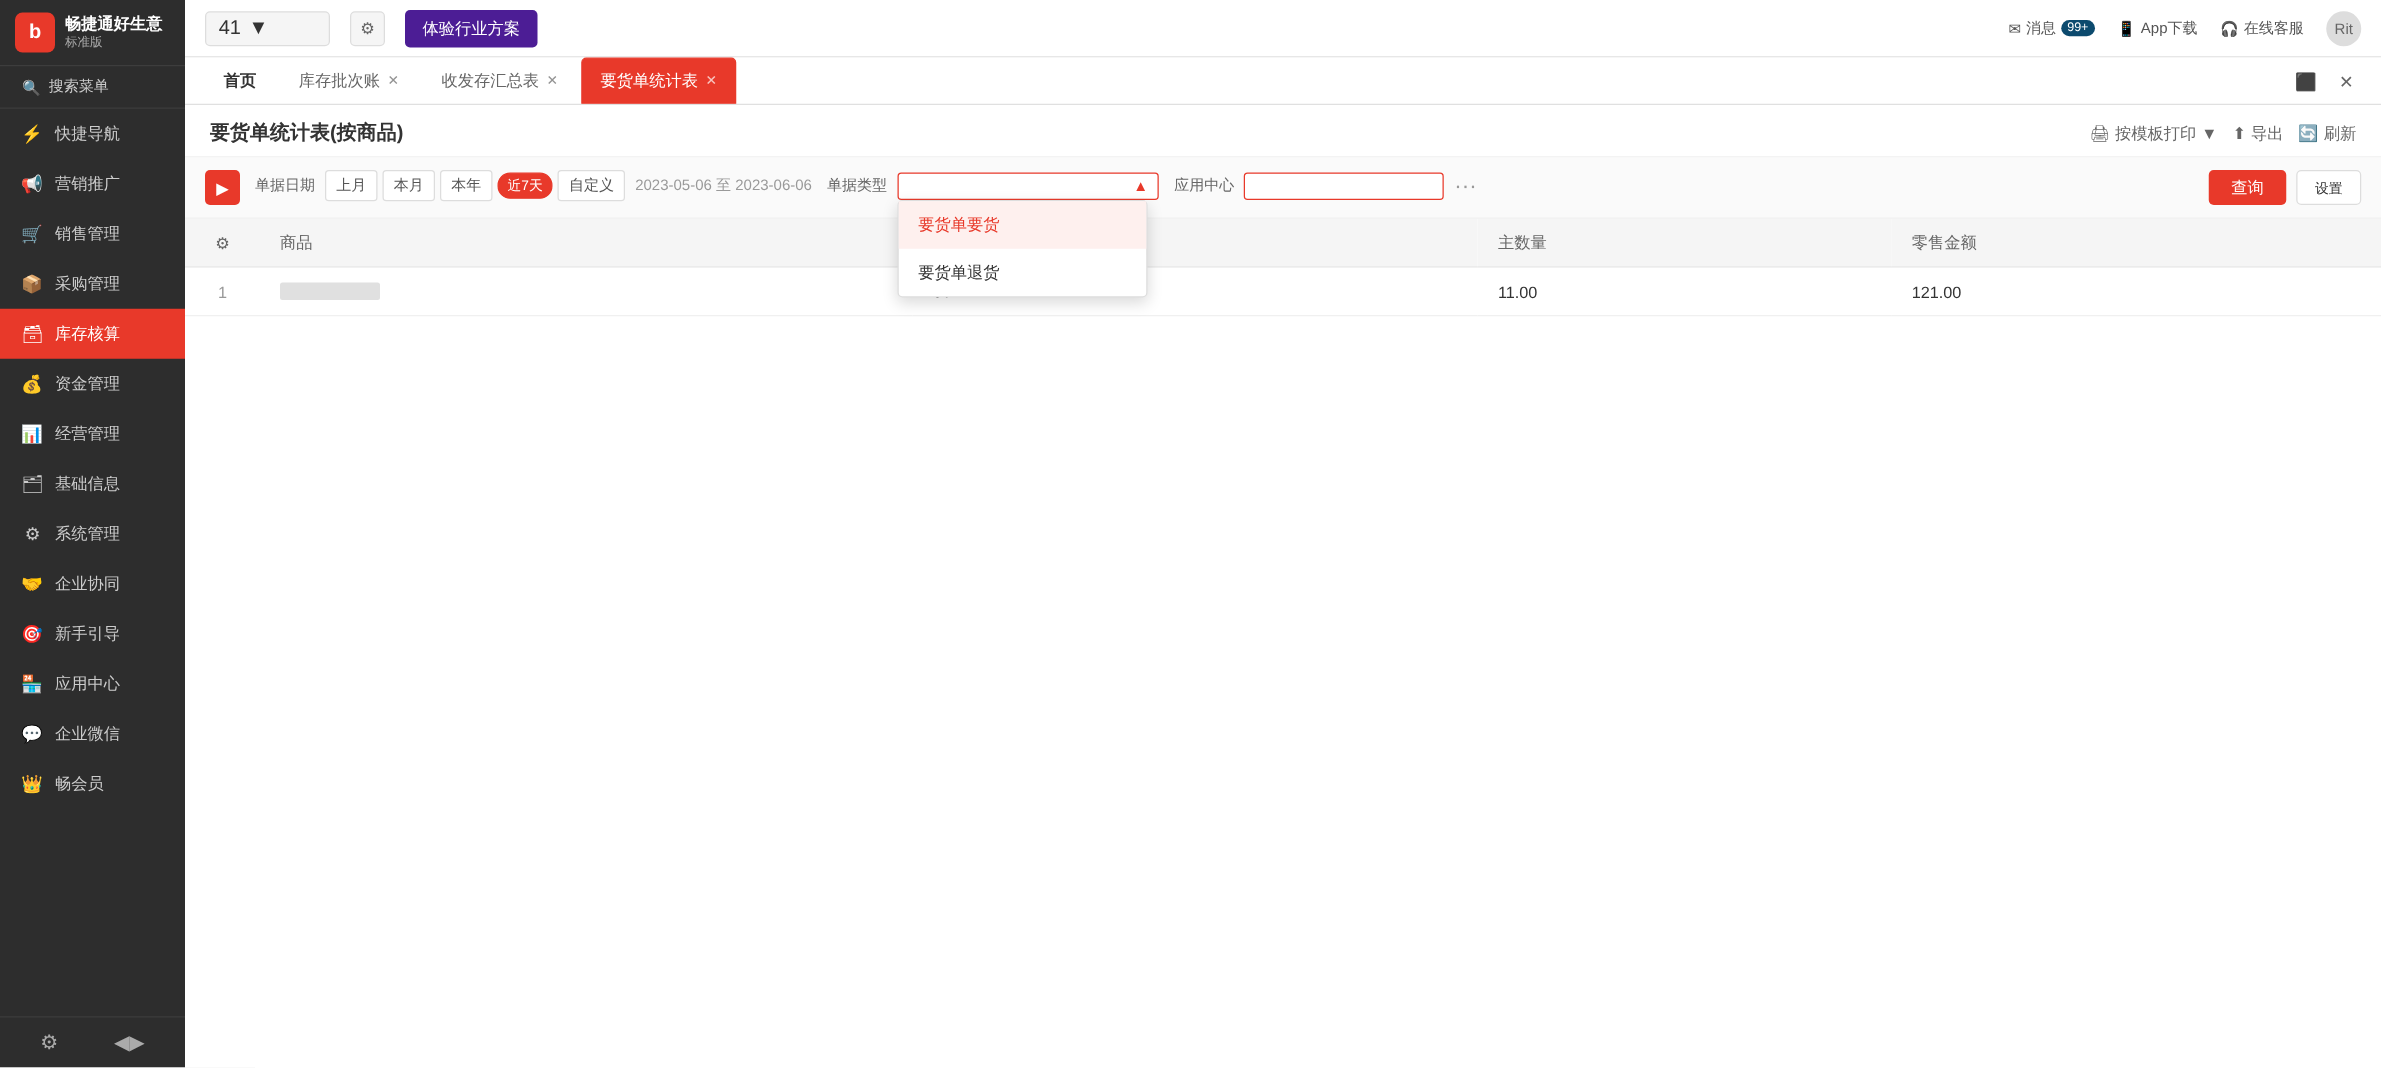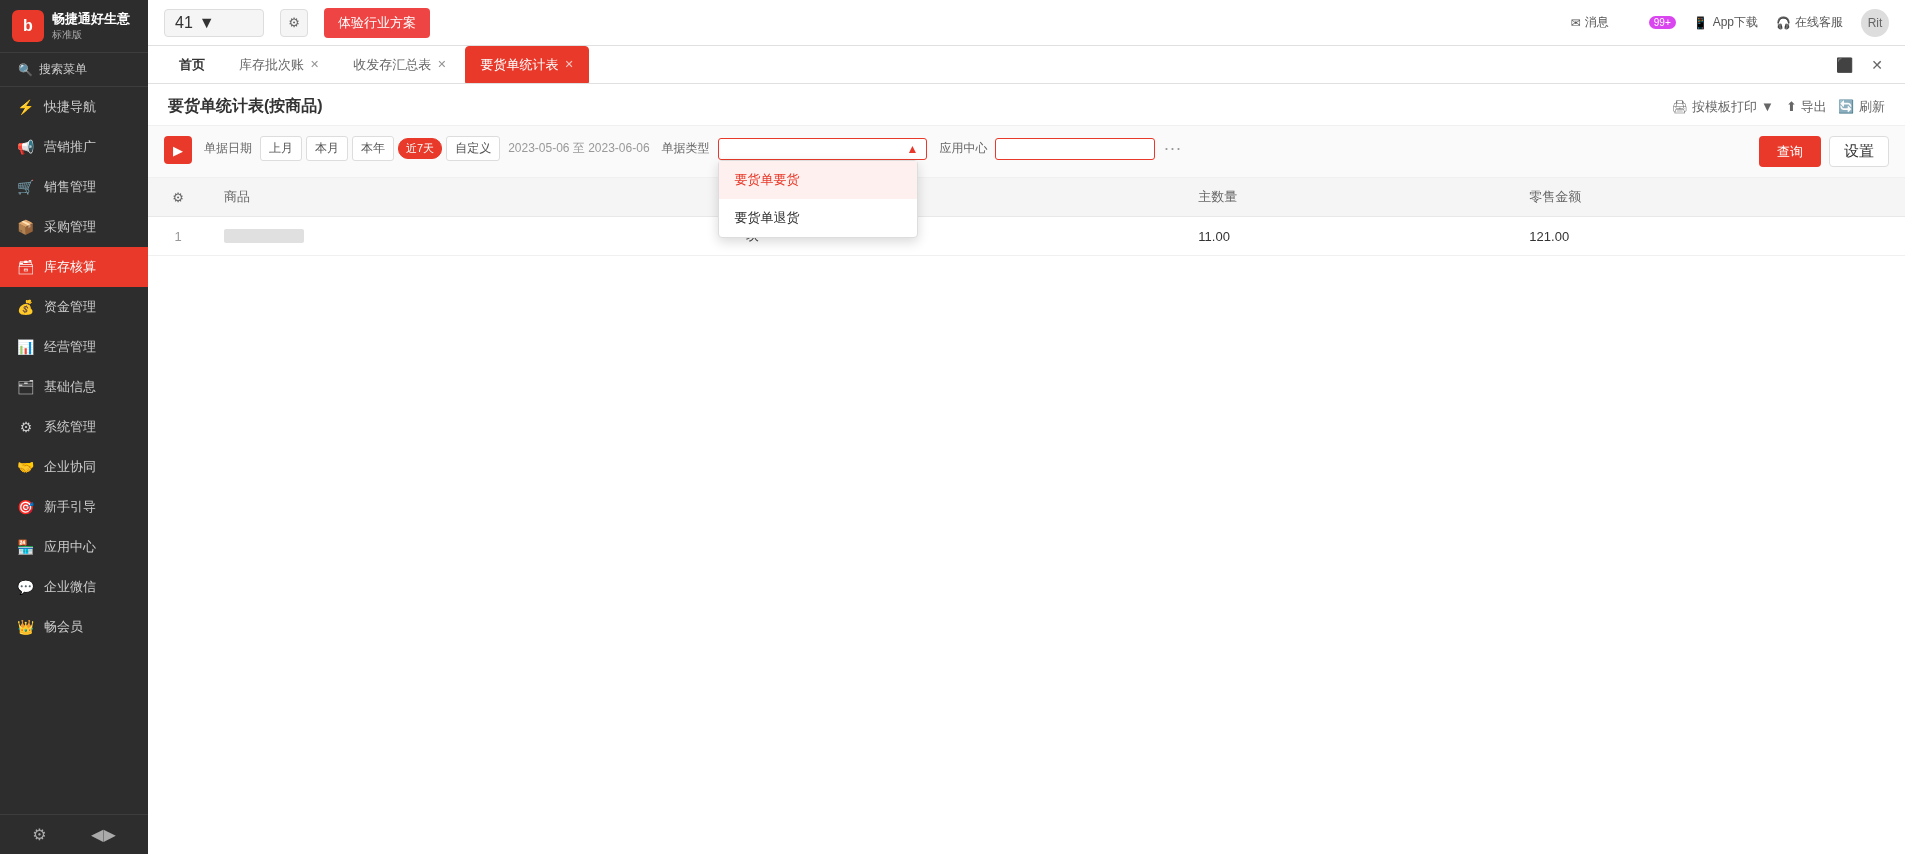--- a/index.html
+++ b/index.html
@@ -82,33 +82,33 @@
       background: #f5f5f5; border: 1px solid #ddd; border-radius: 4px;
       padding: 4px 10px; cursor: pointer; min-width: 100px;
       color: #333; font-size: 16px;
     }
     .gear-btn {
       width: 28px; height: 28px; border: 1px solid #ddd; border-radius: 4px;
       display: flex; align-items: center; justify-content: center;
       cursor: pointer; background: #f5f5f5; color: #666;
     }
     .trial-btn {
-      background: #ef4444; color: white; border: none; border-radius: 4px;
+      background: #4c1d95; color: white; border: none; border-radius: 4px;
       padding: 6px 14px; cursor: pointer; font-size: 13px;
     }
     .top-header-right {
       display: flex; align-items: center; gap: 18px;
     }
     .header-action {
       display: flex; align-items: center; gap: 4px;
       color: #555; cursor: pointer; font-size: 12px;
     }
     .badge {
-      background: #d946ef; color: white; border-radius: 10px;
-      font-size: 10px; padding: 1px 5px; min-width: 20px; text-align: left; margin-left: 36px;
+      background: #0c4a6e; color: white; border-radius: 10px;
+      font-size: 10px; padding: 1px 5px; min-width: 20px; text-align: left;
     }
     .user-avatar {
       width: 28px; height: 28px; border-radius: 50%;
       background: #ddd; display: flex; align-items: center; justify-content: center;
       font-size: 12px; color: #666;
     }
 
     
     .tabs-bar {
       background: #fff;
@@ -187,21 +187,21 @@
     .filter-select .arrow { color: #e8392a; font-size: 12px; }
     .filter-more-btn {
       color: #999; font-size: 18px; cursor: pointer;
     }
     .query-btn {
       background: #e8392a; color: white; border: none; border-radius: 4px;
       padding: 5px 18px; cursor: pointer; font-size: 13px;
     }
     .set-btn {
       background: white; color: #333; border: 1px solid #ddd; border-radius: 4px;
-      padding: 5px 14px; cursor: pointer; font-size: 15px; margin-left: 4px;
+      padding: 5px 14px; cursor: pointer; font-size: 11px; margin-left: 4px;
     }
 
     
     .dropdown-overlay {
       position: absolute;
       top: 100%;
       left: 0;
       z-index: 100;
       background: white;
       border: 1px solid #ddd;

